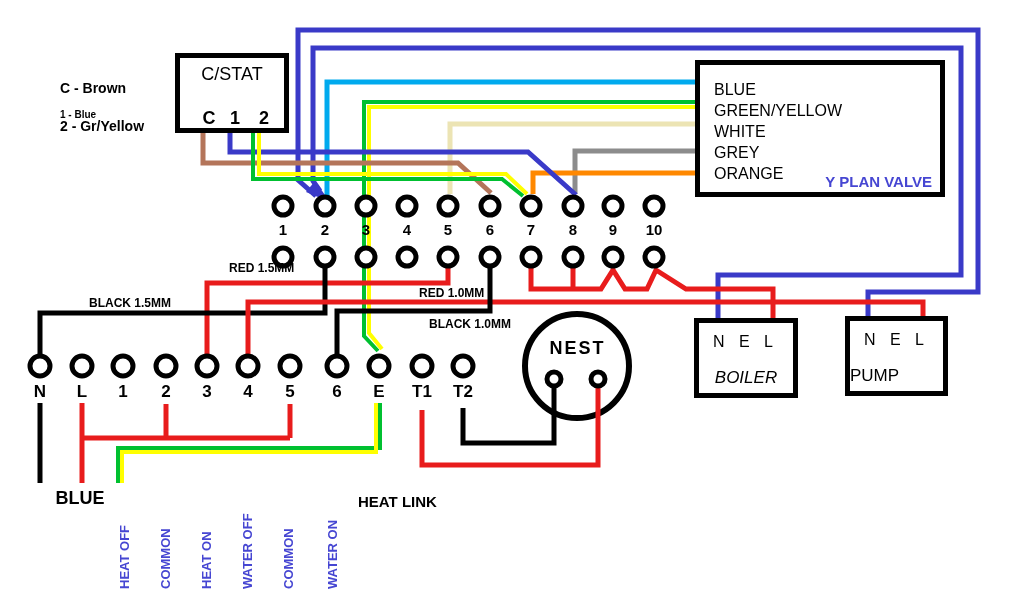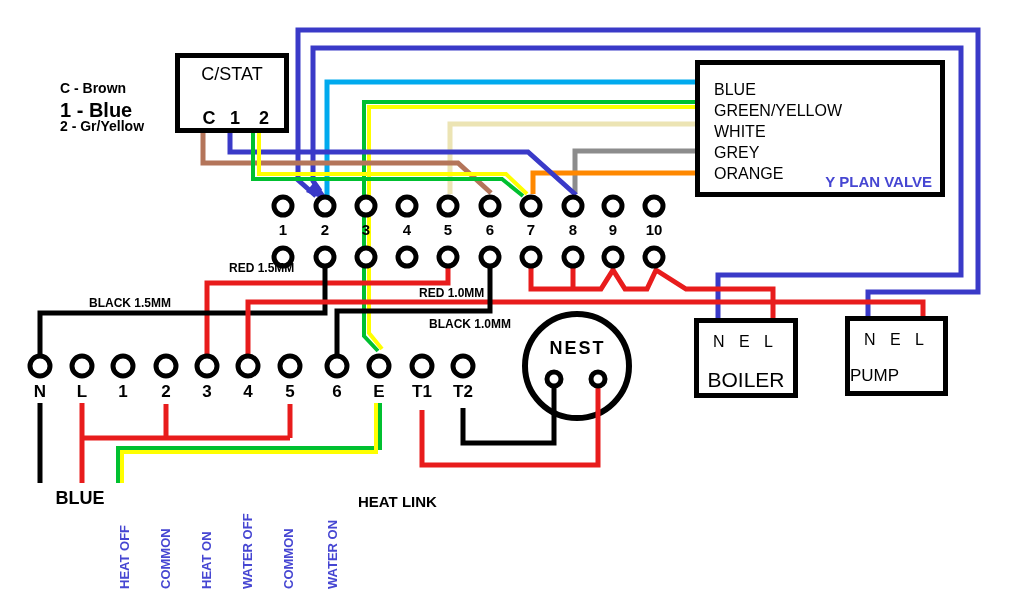--- a/index.html
+++ b/index.html
@@ -101,21 +101,21 @@
       <circle cx="379" cy="366" r="10" fill="#fff" stroke="#000" stroke-width="5"></circle>
       <circle cx="422" cy="366" r="10" fill="#fff" stroke="#000" stroke-width="5"></circle>
       <circle cx="463" cy="366" r="10" fill="#fff" stroke="#000" stroke-width="5"></circle>
     </g>
 
     <circle cx="554" cy="379" r="7" fill="#fff" stroke="#000" stroke-width="5"></circle>
     <circle cx="598" cy="379" r="7" fill="#fff" stroke="#000" stroke-width="5"></circle>
   </svg>
 
   <div class="lbl bold" style="left:60px;top:80px;font-size:14px;">C - Brown</div>
-  <div class="lbl bold" style="left:60px;top:99px;font-size:20px;">1 - Blue</div>
+  <div class="lbl bold" style="left:60px;top:109px;font-size:10px;">1 - Blue</div>
   <div class="lbl bold" style="left:60px;top:118px;font-size:14px;">2 - Gr/Yellow</div>
 
   <div class="box" style="left:175px;top:53px;width:114px;height:80px;">
     <div class="inner-lbl" style="left:0;right:0;top:6px;text-align:center;font-size:18px;">C/STAT</div>
     <div class="inner-lbl bold" style="left:19px;top:50px;width:20px;text-align:center;font-size:18px;">C</div>
     <div class="inner-lbl bold" style="left:45px;top:50px;width:20px;text-align:center;font-size:18px;">1</div>
     <div class="inner-lbl bold" style="left:74px;top:50px;width:20px;text-align:center;font-size:18px;">2</div>
   </div>
 
   <div class="box" style="left:695px;top:60px;width:250px;height:137px;">
@@ -157,21 +157,21 @@
   <div class="lbl strip-lbl" style="left:441px;top:382px;">T2</div>
 
   <div class="lbl bold" style="left:535px;top:338px;width:85px;text-align:center;font-size:18px;letter-spacing:2px;">NEST</div>
 
   <div class="box" style="left:694px;top:318px;width:104px;height:80px;">
     <div class="nel" style="left:14px;top:10px;width:60px;">
       <span>N</span>
       <span>E</span>
       <span>L</span>
     </div>
-    <div class="inner-lbl" style="left:0;right:0;top:45px;text-align:center;font-size:21px;">BOILER</div>
+    <div class="inner-lbl" style="left:0;right:0;top:45px;text-align:center;font-size:17px;font-style:italic;">BOILER</div>
   </div>
 
   <div class="box" style="left:845px;top:316px;width:103px;height:80px;">
     <div class="nel" style="left:14px;top:10px;width:60px;">
       <span>N</span>
       <span>E</span>
       <span>L</span>
     </div>
     <div class="inner-lbl" style="left:0;right:0;top:45px;text-align:left;font-size:17px;">PUMP</div>
   </div>

